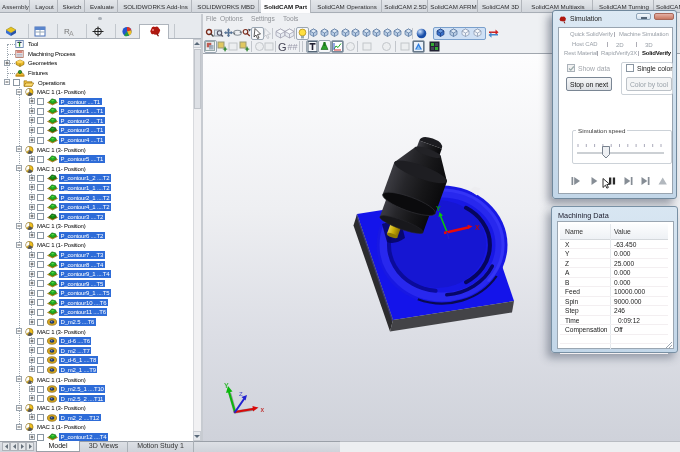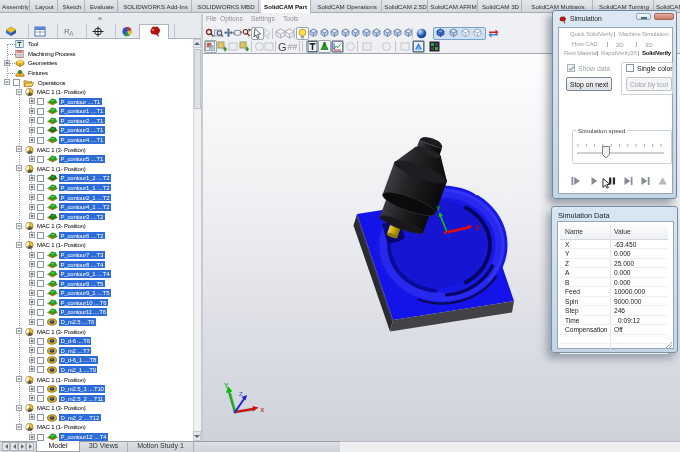--- a/index.html
+++ b/index.html
@@ -1156,21 +1156,21 @@
   <polygon points="57.5,4 63.3,8 57.5,12"></polygon>
           <rect x="63.8" y="4" width="1.7" height="8"></rect>
   <polygon points="74.5,4 80.3,8 74.5,12"></polygon>
           <rect x="80.8" y="4" width="1.7" height="8"></rect>
   <polygon points="91.5,11.5 95.7,4.5 99.9,11.5" fill="#b2b8be"></polygon>
  </g>
  <polygon points="36,5.5 36,14.5 38.4,12.2 39.9,15.2 41.4,14.4 39.8,11.6 42.7,11.3" fill="#fff" stroke="#1a1a1a" stroke-width="0.9"></polygon>
 </svg>
 </div>
 <div class="dlg" style="left:551px;top:206px;width:127px;height:147px;background:linear-gradient(#d8e6f2,#c2d6e8);border:1px solid #7890a4;box-shadow:-4px 5px 9px rgba(60,70,90,0.45);">
-<div class="abs" style="left:6px;top:4px;font-size:7.3px;color:#1a1a2a;">Simulation Data</div>
+<div class="abs" style="left:6px;top:4px;font-size:7.3px;color:#1a1a2a;">Machining Data</div>
 <div class="abs" style="left:5px;top:14px;width:117px;height:128px;background:#fff;border:1px solid #9aa6b2;"></div>
 <div class="abs" style="left:8px;top:17px;width:108px;height:16px;background:linear-gradient(#fcfdfe,#eef1f5);border-bottom:1px solid #d4d8dc;"></div>
 <div class="abs" style="left:13px;top:21px;font-size:6.8px;color:#333;">Name</div>
 <div class="abs" style="left:62px;top:21px;font-size:6.8px;color:#333;">Value</div>
 <div class="abs" style="left:58px;top:17px;width:1px;height:125px;background:#e4e8ec;"></div>
 <div style="position:absolute;left:8px;top:32.8px;width:108px;height:9.5px;border-bottom:1px solid #f3eff1;"></div>
       <div style="position:absolute;left:13px;top:33.8px;font-size:6.6px;color:#222;">X</div>
       <div style="position:absolute;left:62px;top:33.8px;font-size:6.6px;color:#222;">-63.450</div>
       <div style="position:absolute;left:8px;top:42.3px;width:108px;height:9.5px;border-bottom:1px solid #f3eff1;"></div>
       <div style="position:absolute;left:13px;top:43.3px;font-size:6.6px;color:#222;">Y</div>

